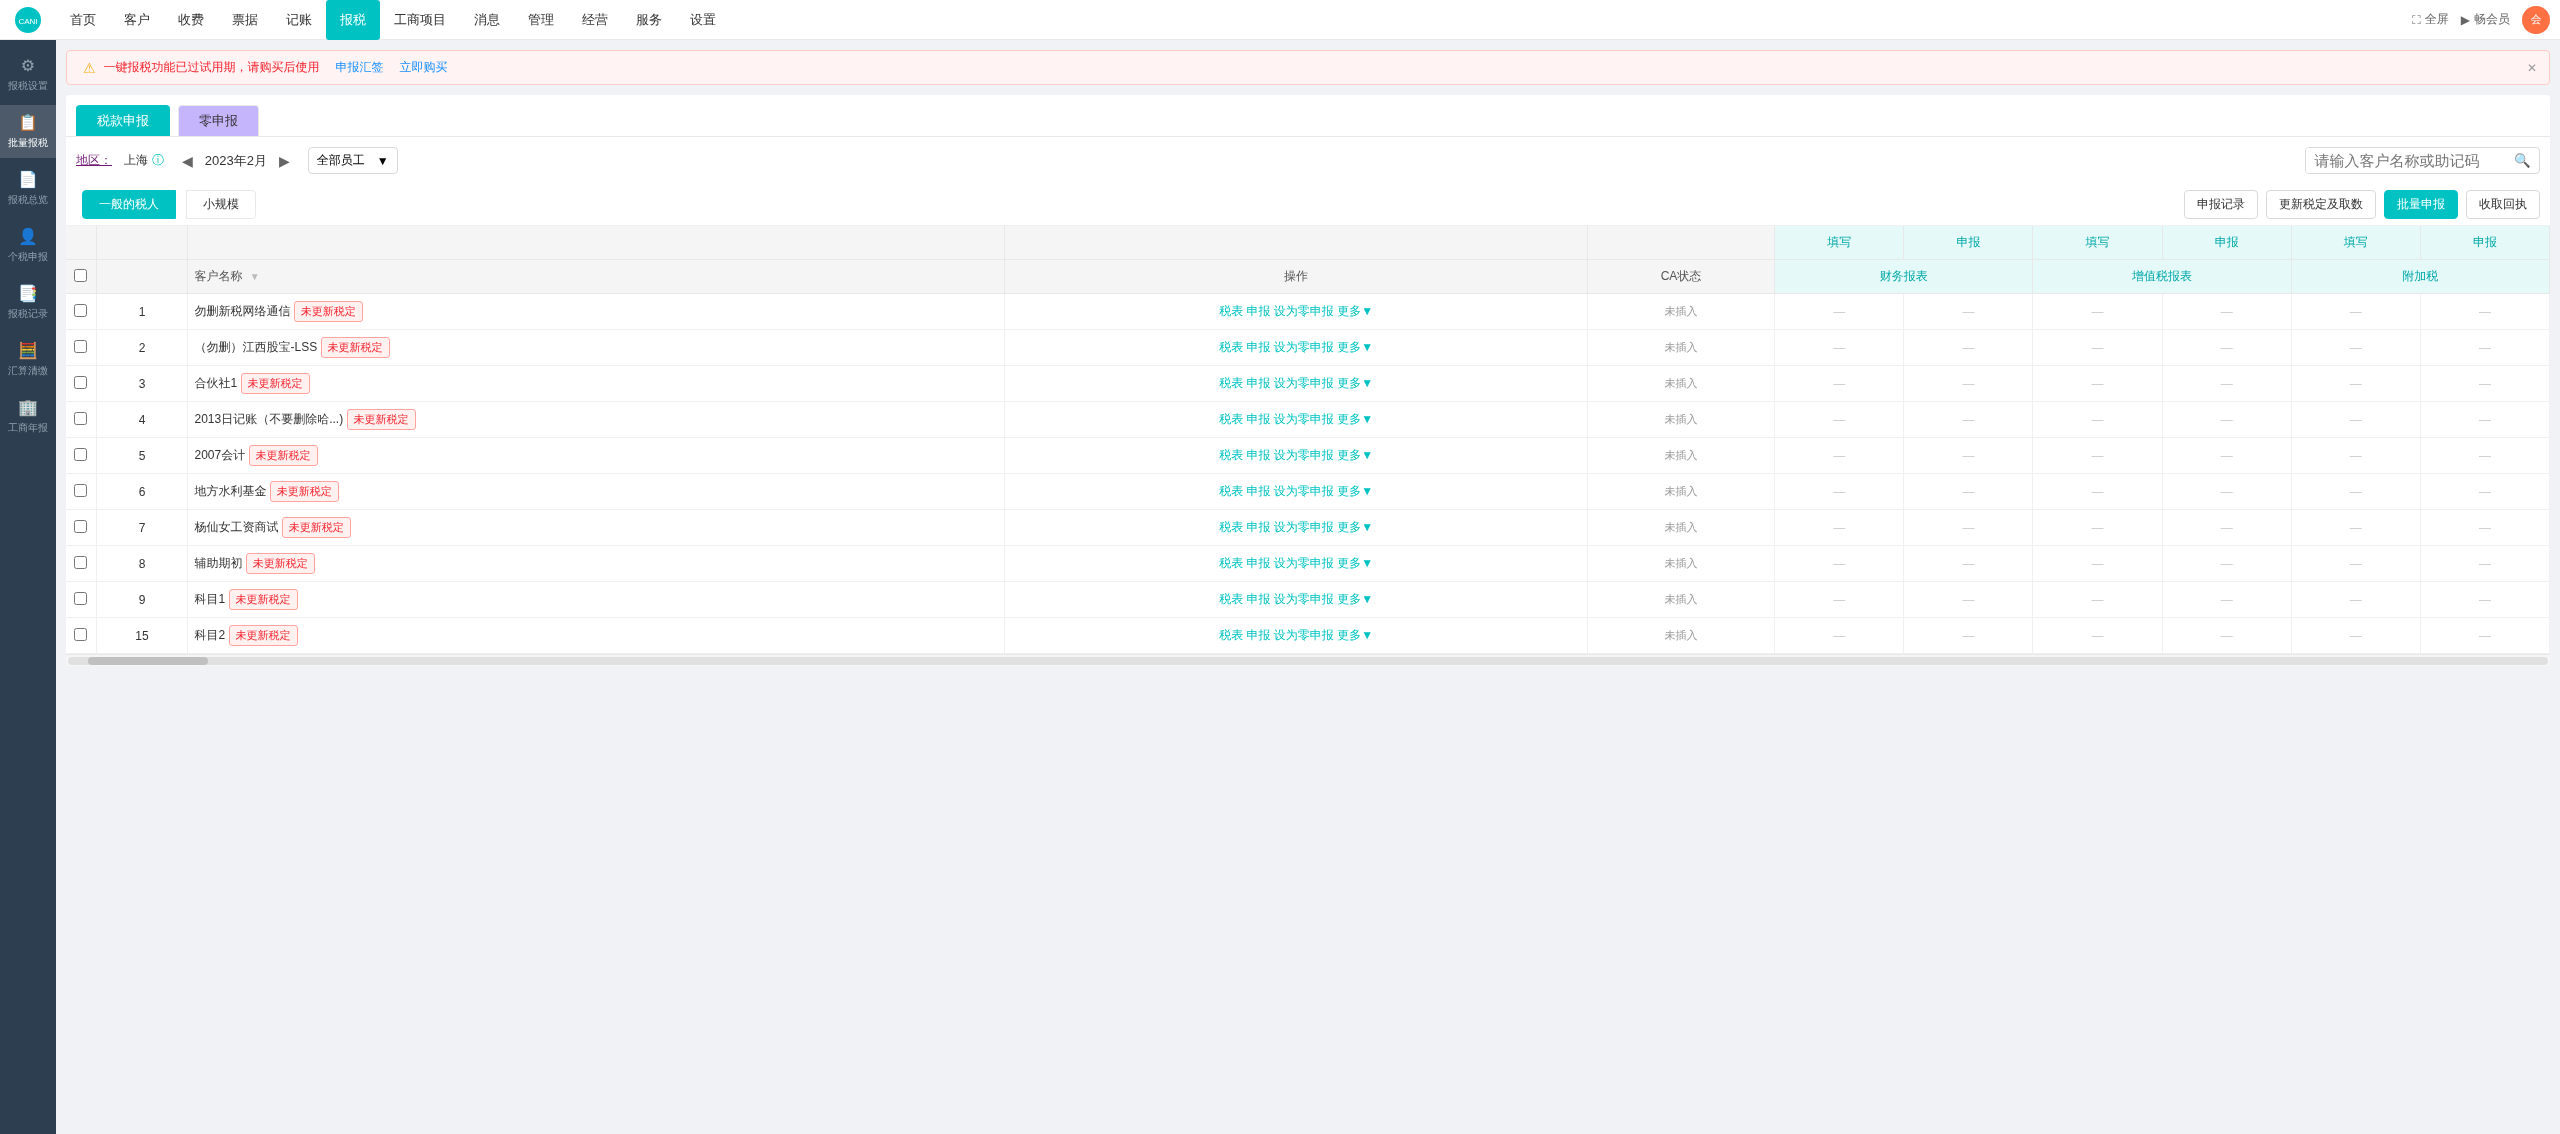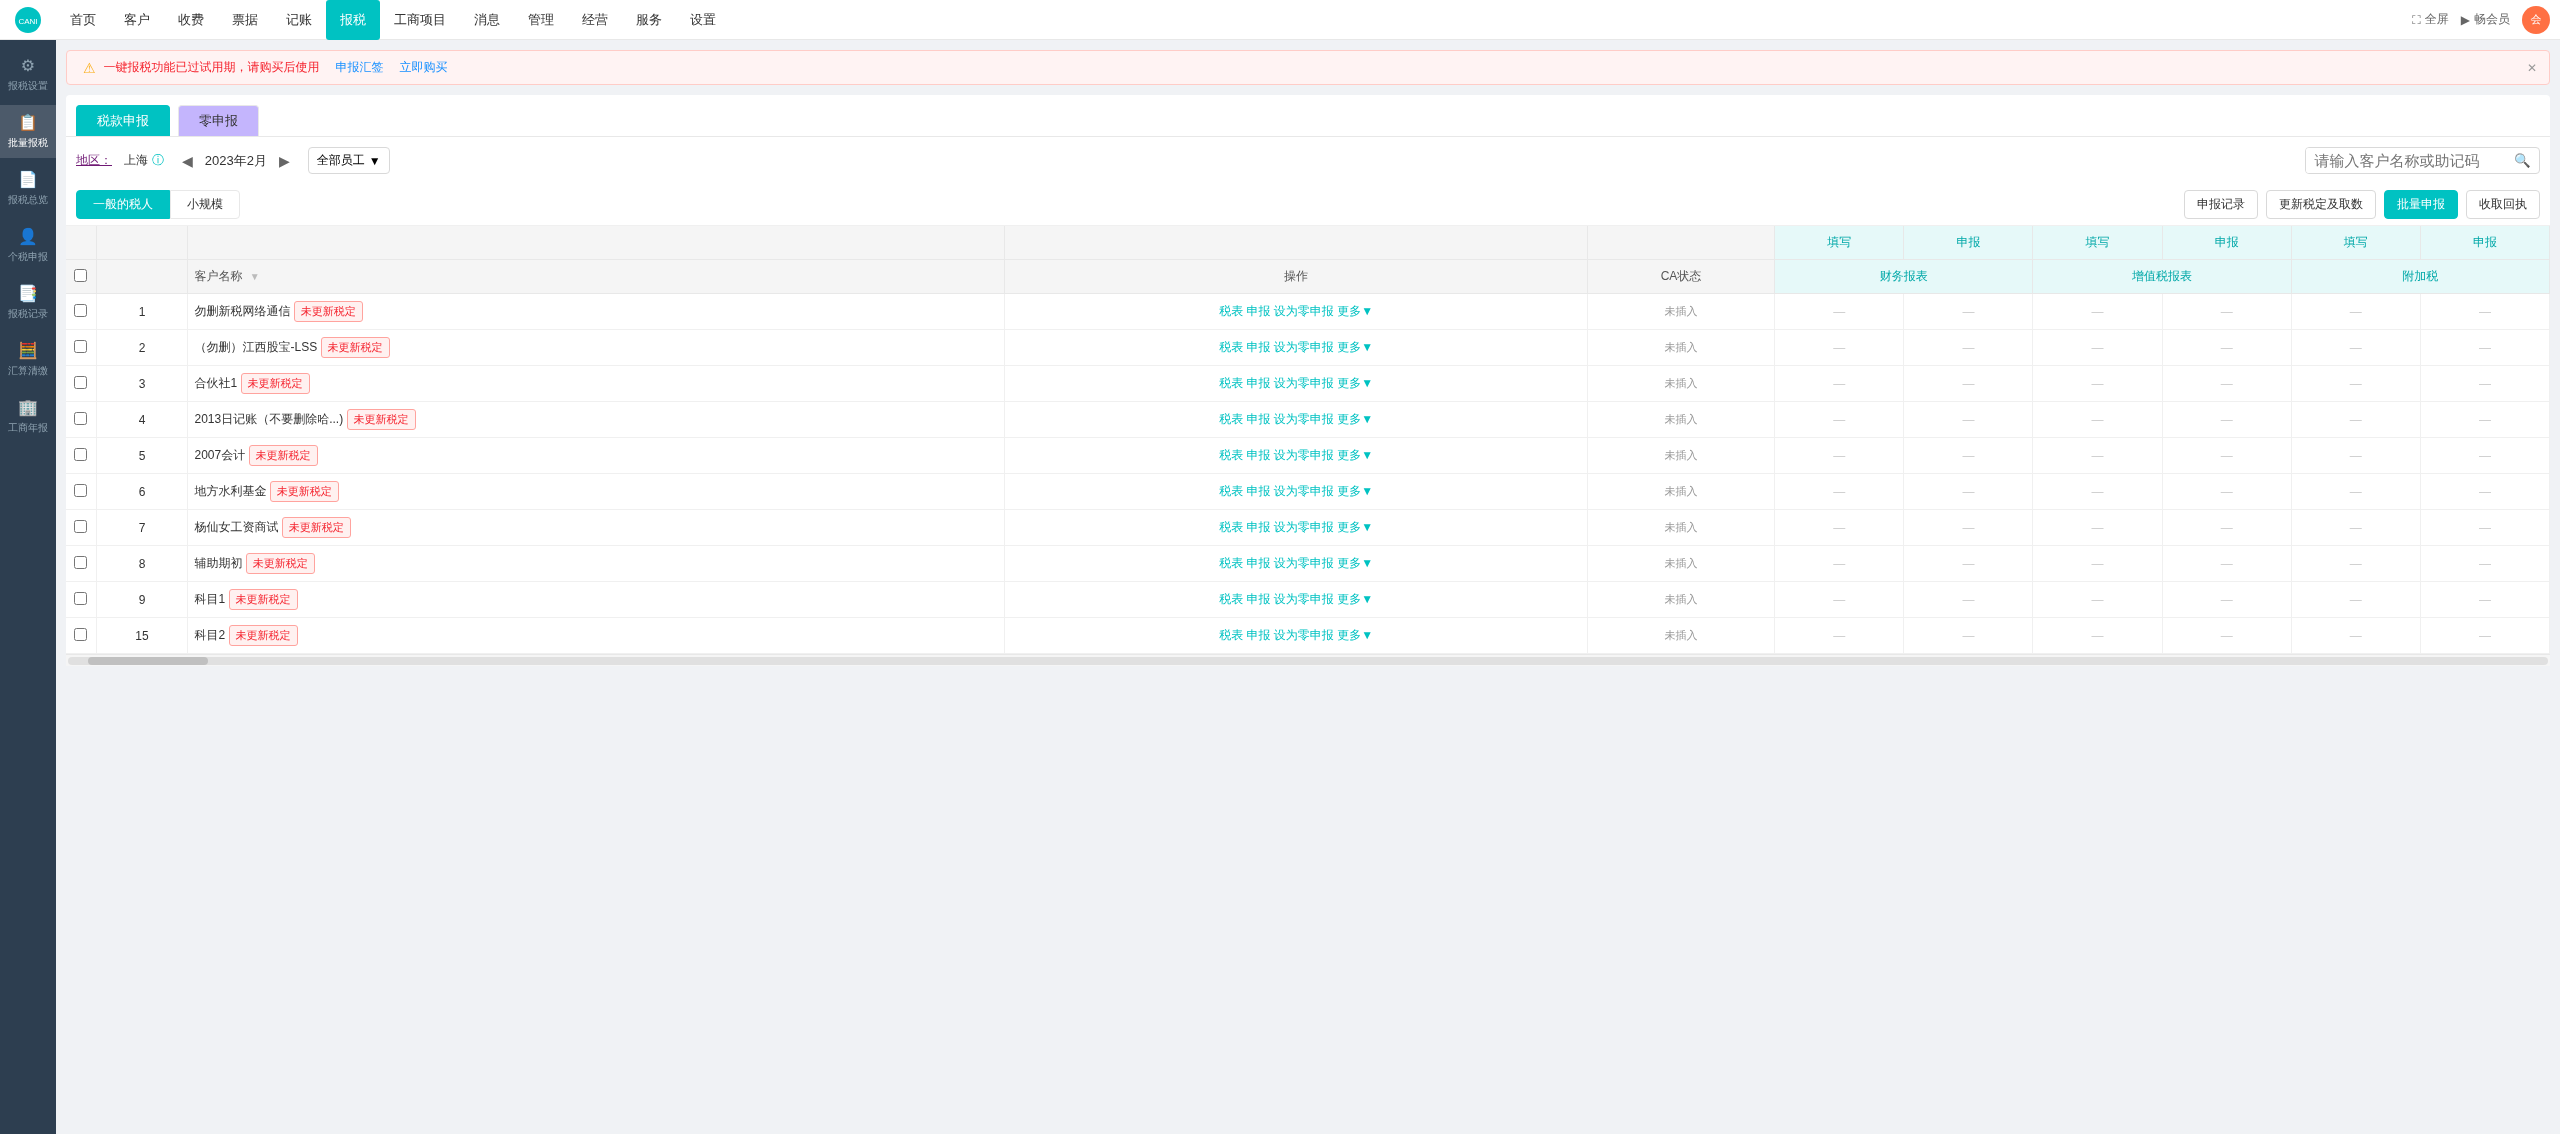--- a/index.html
+++ b/index.html
@@ -45,28 +45,28 @@
     .zero-tab { padding: 6px 20px; border-radius: 4px 4px 0 0; border: 1px solid #e8e8e8; background: #c4b5fd; cursor: pointer; font-size: 13px; color: #333; border-bottom: none; }
 
     
     .filter-row { display: flex; align-items: center; padding: 10px; gap: 12px; }
     .filter-label { color: #701a75; font-size: 12px; text-decoration: underline; }
     .region-badge { display: flex; align-items: center; gap: 4px; color: #333; font-size: 12px; }
     .region-badge .info-icon { color: #00c2c2; cursor: pointer; }
     .date-nav { display: flex; align-items: center; gap: 6px; }
     .date-nav .arrow-btn { background: none; border: none; cursor: pointer; color: #666; font-size: 14px; padding: 2px 6px; }
     .date-display { font-size: 13px; color: #333; font-weight: 500; }
-    .staff-select { border: 1px solid #d9d9d9; border-radius: 4px; padding: 4px 8px; font-size: 12px; display: flex; align-items: center; gap: 4px; cursor: pointer; background: #fff; }
+    .staff-select { border: 1px solid #d9d9d9; border-radius: 4px; padding: 4px 8px; font-size: 12px; display: flex; align-items: center; gap: 12px; cursor: pointer; background: #fff; }
     .search-box { margin-left: auto; display: flex; align-items: center; border: 1px solid #d9d9d9; border-radius: 4px; overflow: hidden; }
     .search-box input { border: none; outline: none; padding: 4px 8px; font-size: 15px; width: 200px; }
     .search-box .search-btn { background: none; border: none; padding: 4px 8px; cursor: pointer; color: #999; }
 
     
     .action-bar { display: flex; align-items: center; padding: 6px 10px; gap: 8px; border-bottom: 1px solid #f0f0f0; }
-    .taxpayer-tabs { display: flex; gap: 0; }
+    .taxpayer-tabs { display: flex; gap: 10px; margin-left: 6px; }
     .taxpayer-tab { padding: 5px 16px; border: 1px solid #e8e8e8; background: #fff; cursor: pointer; font-size: 12px; color: #333; }
     .taxpayer-tab:first-child { border-radius: 4px 0 0 4px; }
     .taxpayer-tab:last-child { border-radius: 0 4px 4px 0; }
     .taxpayer-tab.active { background: #00c2c2; color: #fff; border-color: #00c2c2; }
     .spacer { flex: 1; }
     .action-btn { padding: 5px 12px; border: 1px solid #d9d9d9; border-radius: 4px; background: #fff; cursor: pointer; font-size: 12px; color: #333; }
     .action-btn.primary { background: #00c2c2; color: #fff; border-color: #00c2c2; }
 
     
     .table-container { overflow-x: auto; }

